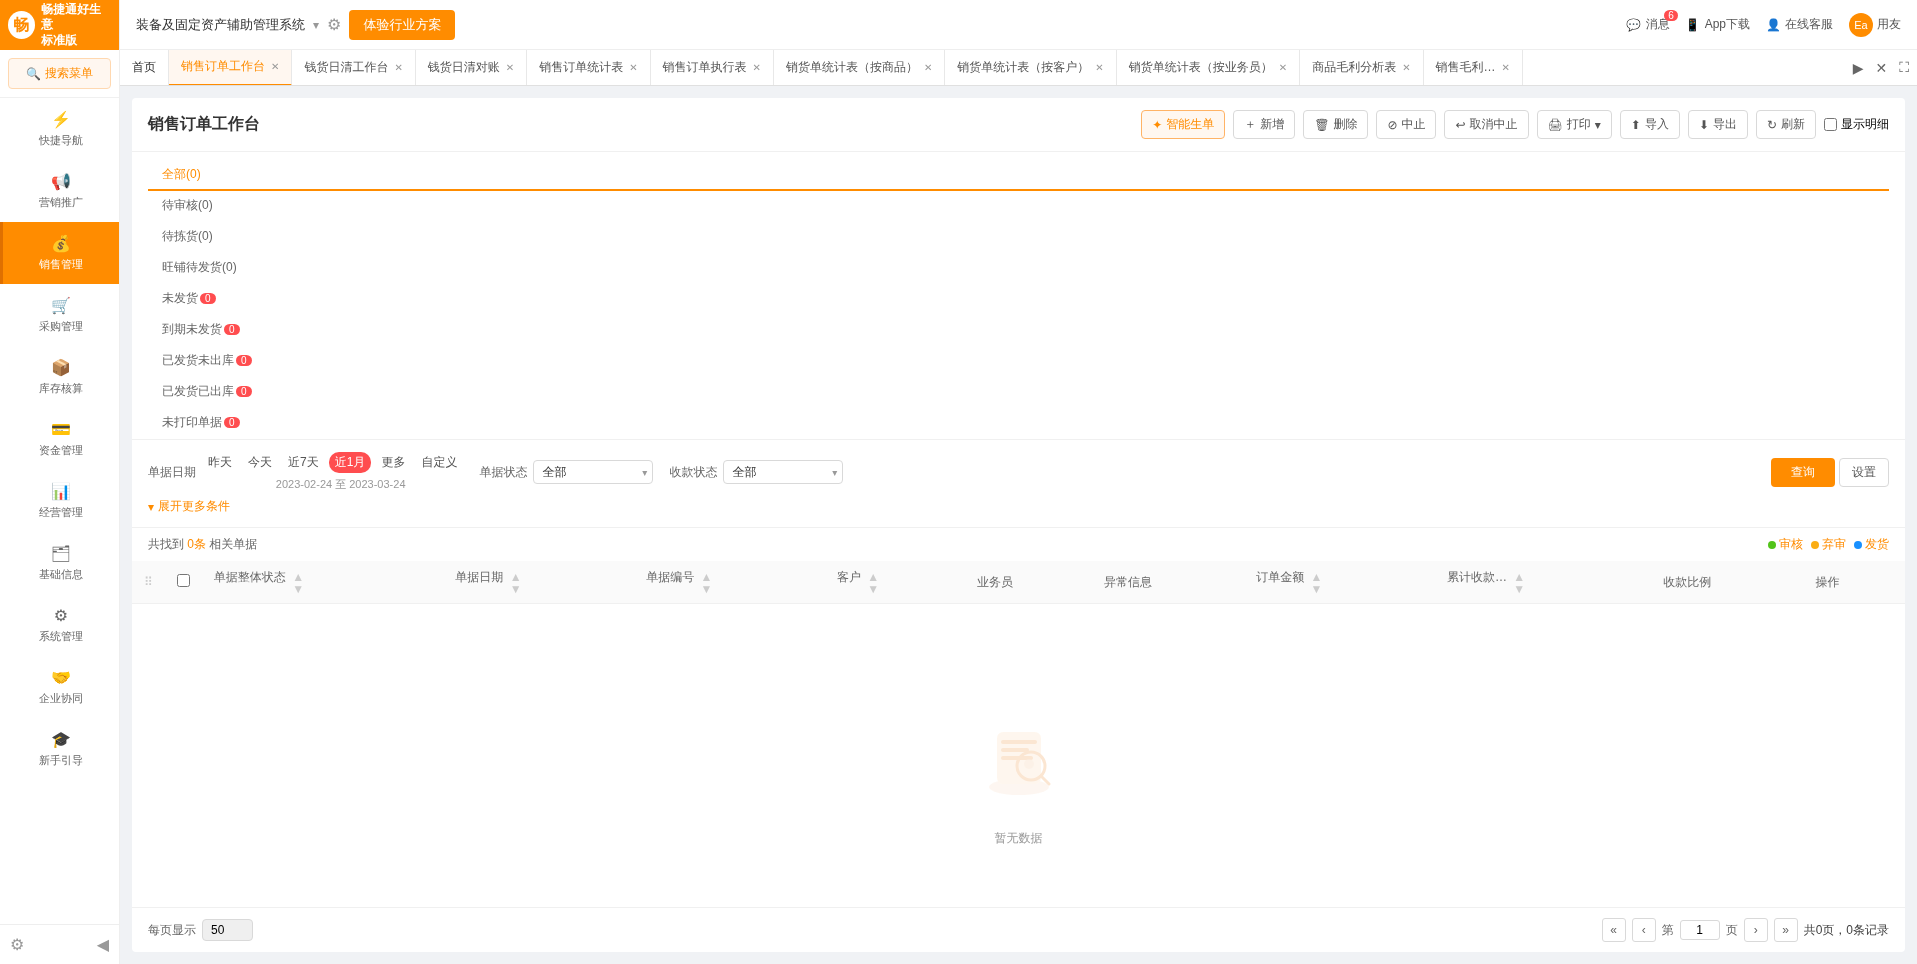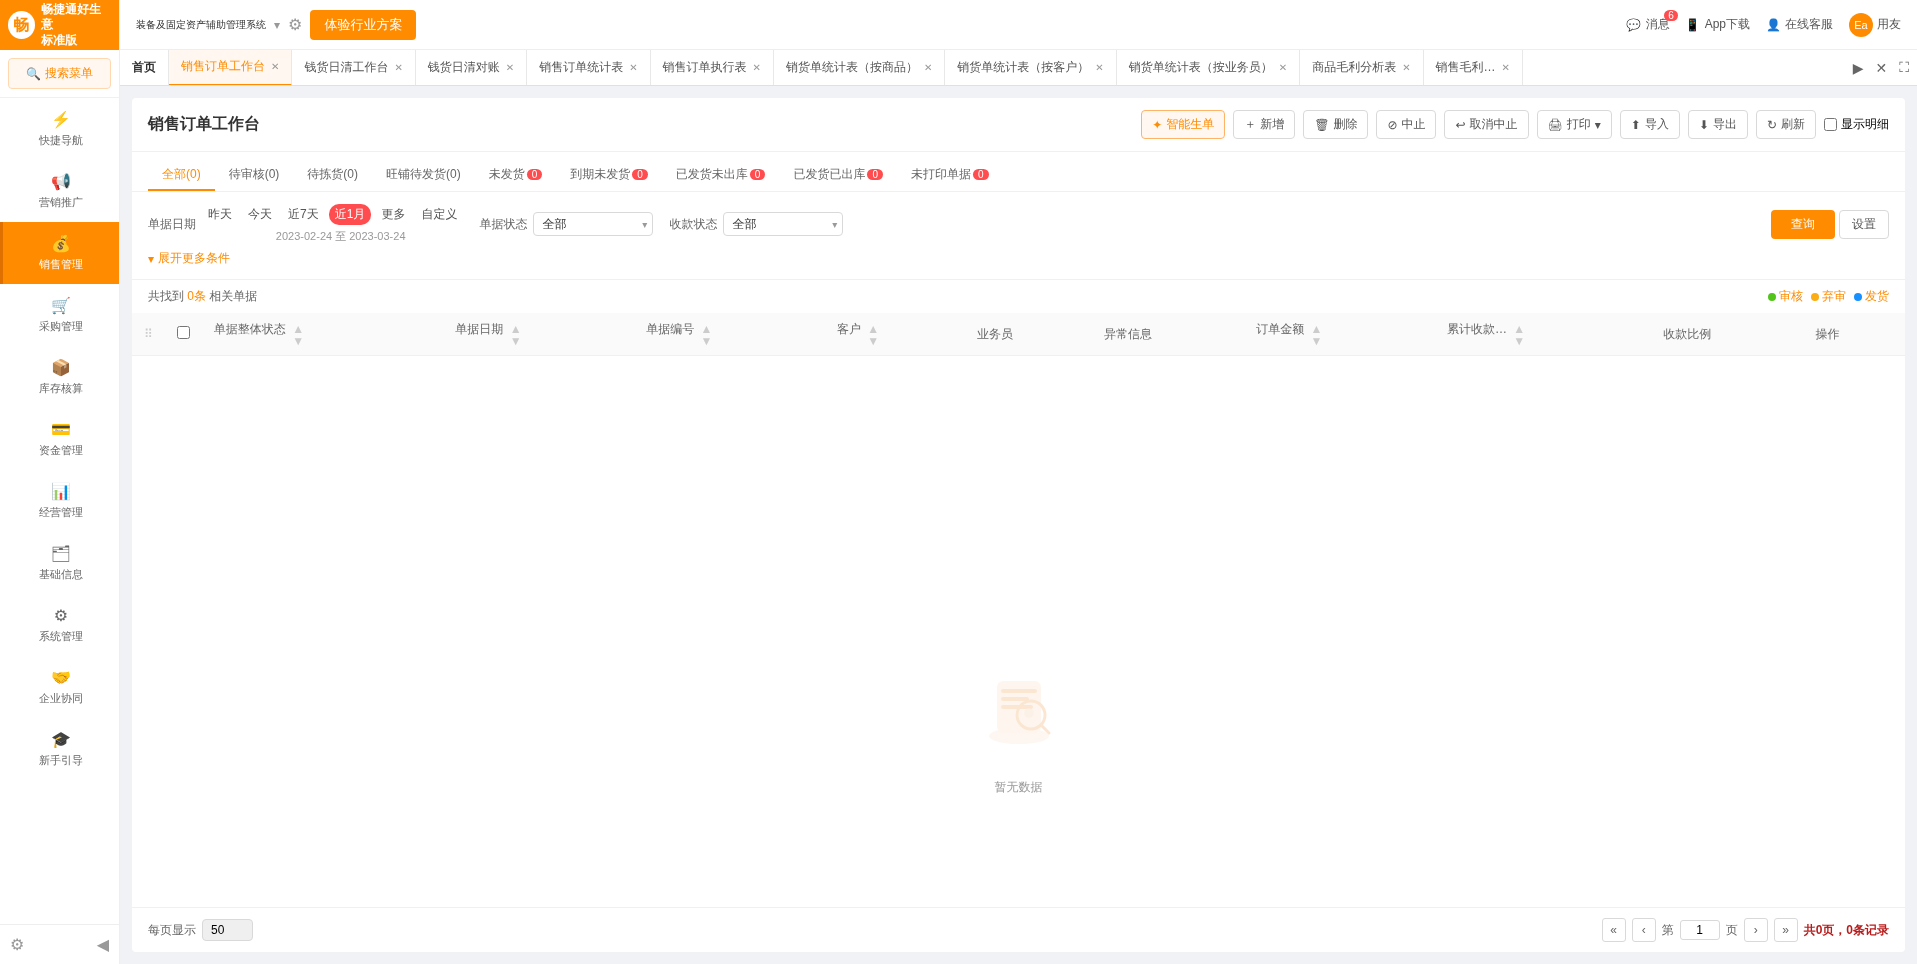--- a/index.html
+++ b/index.html
@@ -19,51 +19,51 @@
     .sidebar-item .label { font-size: 11px; text-align: center; }
     .sidebar-bottom { padding: 10px; display: flex; justify-content: space-between; border-top: 1px solid #eee; }
     .sidebar-bottom-btn { cursor: pointer; color: #999; font-size: 16px; }
 
     
     .main { flex: 1; display: flex; flex-direction: column; overflow: hidden; }
 
     
     .topbar { height: 50px; background: #fff; border-bottom: 1px solid #eee; display: flex; align-items: center; justify-content: space-between; padding: 0 16px; }
     .topbar-left { display: flex; align-items: center; gap: 8px; }
-    .topbar-title { font-size: 10px; color: #333; }
+    .topbar-title { font-size: 13px; color: #333; }
     .topbar-arrow { color: #999; }
     .topbar-settings { color: #999; cursor: pointer; font-size: 16px; }
     .topbar-exp-btn { background: #ff8c00; color: #fff; border: none; padding: 6px 14px; border-radius: 4px; cursor: pointer; font-size: 13px; }
     .topbar-right { display: flex; align-items: center; gap: 16px; color: #555; }
     .topbar-right-item { display: flex; align-items: center; gap: 4px; cursor: pointer; position: relative; }
     .badge { background: #ff4d4f; color: #fff; border-radius: 10px; padding: 0 4px; font-size: 10px; position: absolute; top: -6px; right: -8px; }
     .user-avatar { width: 24px; height: 24px; background: #ff8c00; border-radius: 50%; display: flex; align-items: center; justify-content: center; color: #fff; font-size: 11px; }
 
     
     .tabs-bar { height: 36px; background: #fff; border-bottom: 1px solid #e0e0e0; display: flex; align-items: center; overflow: hidden; }
     .tab { padding: 0 12px; height: 36px; display: flex; align-items: center; gap: 6px; cursor: pointer; color: #555; border-right: 1px solid #e8e8e8; white-space: nowrap; font-size: 12px; flex-shrink: 0; }
     .tab.active { background: #fff7f0; color: #ff8c00; border-bottom: 2px solid #ff8c00; }
-    .tab.home { background: #fff; font-weight: bold; color: #333; }
+    .tab.home { background: #fff; font-weight: normal; color: #333; }
     .tab-close { color: #999; font-size: 10px; cursor: pointer; }
     .tabs-nav-btns { display: flex; align-items: center; margin-left: auto; padding: 0 4px; gap: 4px; }
     .tabs-nav-btn { cursor: pointer; color: #666; font-size: 14px; padding: 2px 4px; }
 
     
     .content { flex: 1; display: flex; flex-direction: column; overflow: hidden; padding: 12px; background: #f0f2f5; }
     .content-card { background: #fff; border-radius: 4px; flex: 1; display: flex; flex-direction: column; overflow: hidden; }
 
     
     .page-header { padding: 12px 16px; display: flex; align-items: center; justify-content: space-between; border-bottom: 1px solid #f0f0f0; }
     .page-title { font-size: 16px; font-weight: bold; color: #333; }
     .page-actions { display: flex; align-items: center; gap: 8px; }
     .action-btn { display: flex; align-items: center; gap: 4px; padding: 5px 10px; border: 1px solid #d9d9d9; background: #fff; border-radius: 4px; cursor: pointer; color: #555; font-size: 12px; }
     .action-btn.ai { background: #fff7f0; color: #ff8c00; border-color: #ffb366; }
 
     
-    .filter-tabs { padding: 8px 16px 0; display: flex; gap: 0; border-bottom: 1px solid #f0f0f0; }
+    .filter-tabs { padding: 8px 16px 0; display: flex; gap: 0; border-bottom: 1px solid #f0f0f0; flex-direction: column; }
     .filter-tab { padding: 6px 14px; cursor: pointer; color: #666; border-bottom: 2px solid transparent; font-size: 12px; }
     .filter-tab.active { color: #ff8c00; border-bottom-color: #ff8c00; }
     .filter-tab .count-badge { background: #ff4d4f; color: #fff; border-radius: 10px; padding: 0 5px; font-size: 10px; margin-left: 2px; }
 
     
     .filter-area { padding: 12px 16px; border-bottom: 1px solid #f0f0f0; }
     .filter-row { display: flex; align-items: center; gap: 16px; flex-wrap: wrap; }
     .filter-item { display: flex; align-items: center; gap: 6px; }
     .filter-label { color: #666; white-space: nowrap; font-size: 12px; }
     .filter-value { display: flex; align-items: center; gap: 4px; flex-direction: column; }
@@ -103,21 +103,21 @@
     
     .empty-state { flex: 1; display: flex; flex-direction: column; align-items: center; justify-content: center; color: #999; gap: 12px; padding: 60px; }
 
     
     .pagination { padding: 10px 16px; border-top: 1px solid #f0f0f0; display: flex; align-items: center; justify-content: space-between; }
     .page-size-wrap { display: flex; align-items: center; gap: 6px; color: #666; }
     .page-size-select { padding: 3px 20px 3px 8px; border: 1px solid #d9d9d9; border-radius: 4px; appearance: none; cursor: pointer; }
     .page-nav { display: flex; align-items: center; gap: 6px; color: #666; }
     .page-btn { width: 24px; height: 24px; display: flex; align-items: center; justify-content: center; cursor: pointer; border: 1px solid #d9d9d9; border-radius: 3px; background: #fff; }
     .page-input { width: 40px; text-align: center; border: 1px solid #d9d9d9; border-radius: 3px; padding: 2px 4px; }
-    .total-info { color: #b91c1c; font-weight: bold; }
+    .total-info { color: #404040; }
 
     
     .data-table::-webkit-scrollbar { height: 6px; }
     .data-table::-webkit-scrollbar-track { background: #f0f0f0; }
     .data-table::-webkit-scrollbar-thumb { background: #ccc; border-radius: 3px; }
   </style>
 </head>
 <body>
 
 <div class="sidebar">

